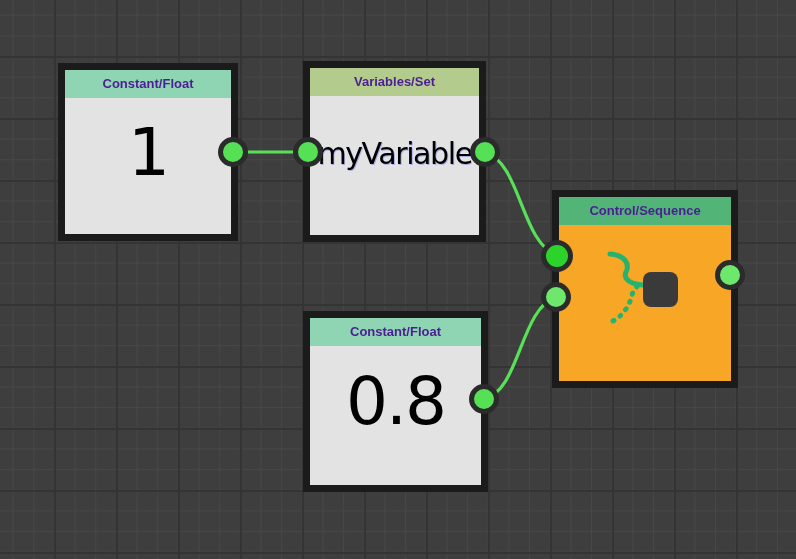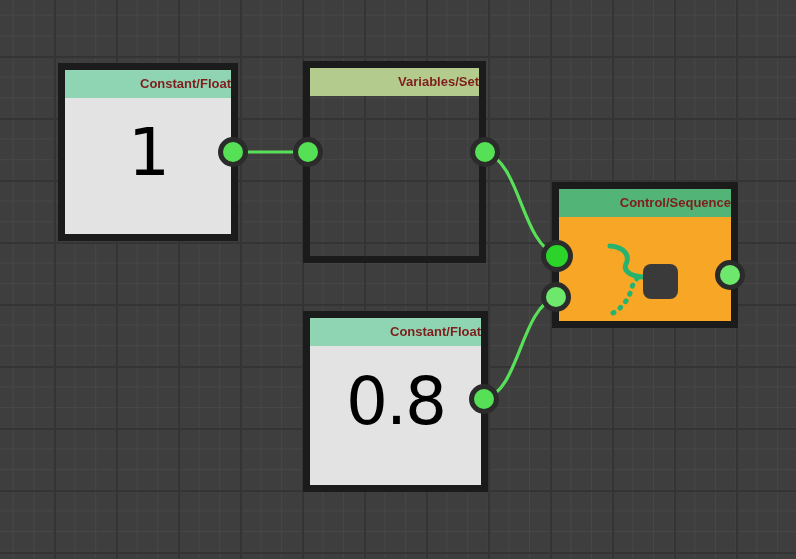--- a/index.html
+++ b/index.html
@@ -20,22 +20,22 @@
   }
   .node{
     position:absolute;
     border:7px solid var(--node-border,#1b1b1b);
     box-sizing:border-box;
     display:flex;flex-direction:column;
     z-index:1;
   }
   .node-header{
     flex:0 0 28px;line-height:28px;
-    text-align:right;
-    font-weight:bold;font-size:13px;color:#7f1d1d;
+    text-align:center;
+    font-weight:bold;font-size:13px;color:#4c1d95;
     letter-spacing:0px;
     user-select:none;
   }
   .node-body{
     flex:1;position:relative;
     display:flex;align-items:center;justify-content:center;
   }
   .body-gray{background:var(--node-body-gray,#e3e3e3);}
   .body-orange{background:var(--node-body-orange,#f8a626);}
   .hdr-teal{background:var(--header-teal,#90d5b3);}
@@ -76,32 +76,35 @@
 
 <div class="canvas">
 
   <div class="node" style="left:58px;top:63px;width:180px;height:178px;">
     <div class="node-header hdr-teal">Constant/Float</div>
     <div class="node-body body-gray">
       <div class="node-value value-big">1</div>
     </div>
   </div>
 
-  <div class="node" style="left:303px;top:61px;width:183px;height:202px;">
+  <div class="node" style="left:303px;top:61px;width:183px;height:181px;">
     <div class="node-header hdr-olive">Variables/Set</div>
+    <div class="node-body body-gray">
+      <div class="node-value value-text">myVariable</div>
+    </div>
   </div>
 
   <div class="node" style="left:303px;top:311px;width:185px;height:181px;">
     <div class="node-header hdr-teal">Constant/Float</div>
     <div class="node-body body-gray">
       <div class="node-value value-big">0.8</div>
     </div>
   </div>
 
-  <div class="node" style="left:552px;top:182px;width:186px;height:146px;">
+  <div class="node" style="left:552px;top:190px;width:186px;height:198px;">
     <div class="node-header hdr-green">Control/Sequence</div>
     <div class="node-body body-orange">
       <svg class="seq-icon" width="172" height="148" viewBox="0 0 172 148">
         <path d="M 51 29 C 66 30 71 39 67 47 C 64 54 71 59 84 60" fill="none" style="stroke:var(--icon-curve-green,#27b36e)" stroke-width="5" stroke-linecap="round"></path>
         <path d="M 54 96 C 65 90 71 79 73 70 C 75 64 78 60 83 59" fill="none" style="stroke:var(--icon-curve-green,#27b36e)" stroke-width="5" stroke-linecap="round" stroke-dasharray="1 7.5"></path>
         <rect x="84" y="47" width="35" height="35" rx="8" style="fill:var(--icon-square-dark,#3a3a3a)"></rect>
       </svg>
     </div>
   </div>
 

